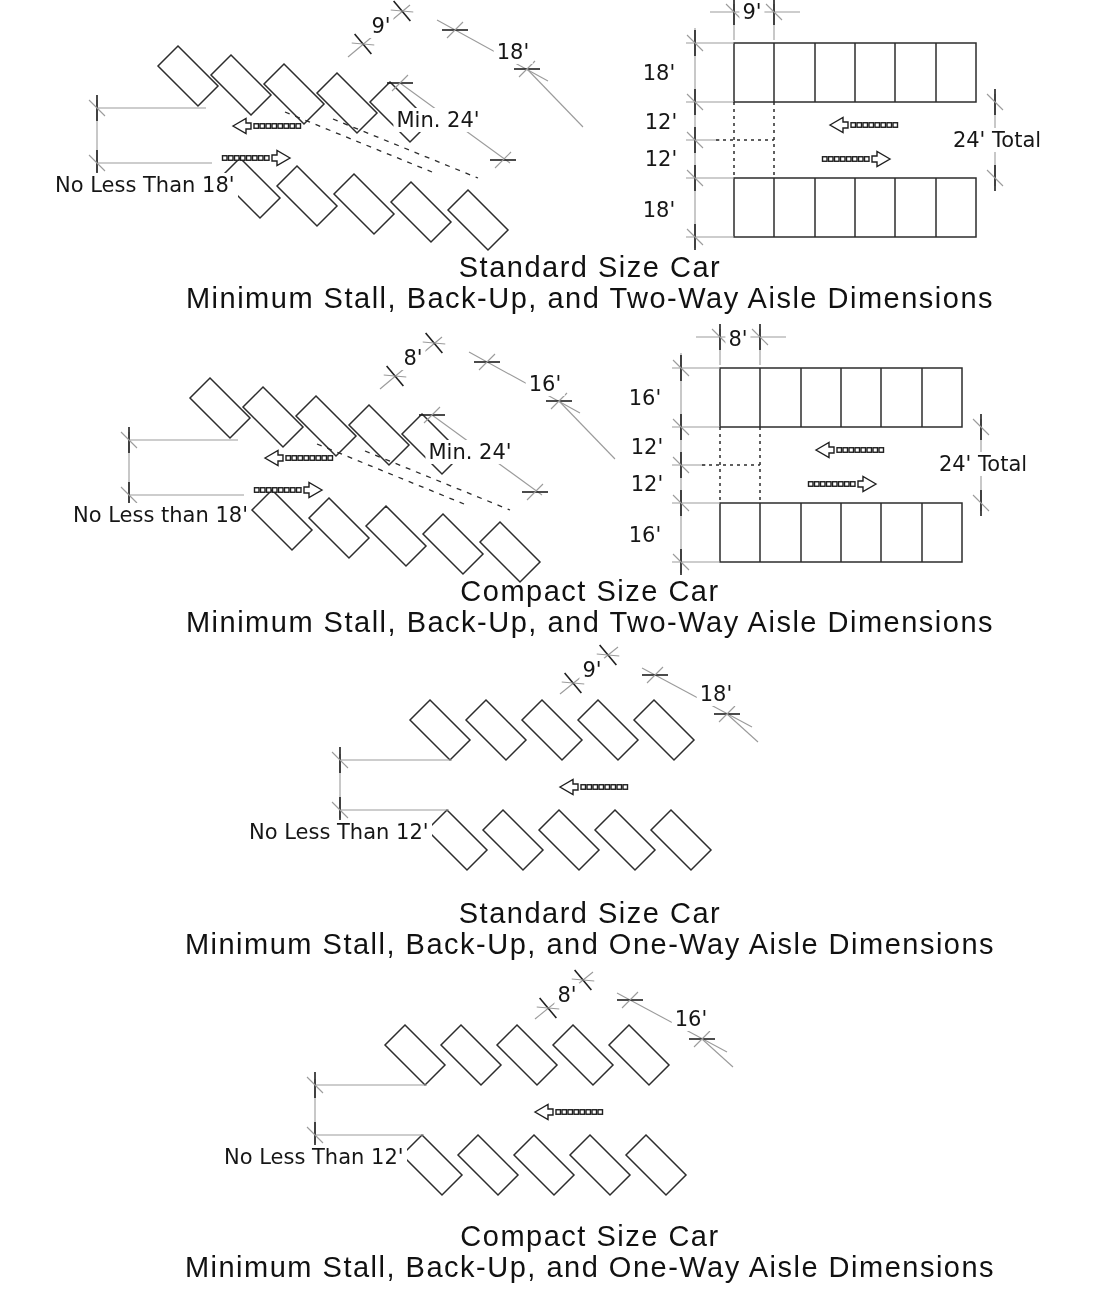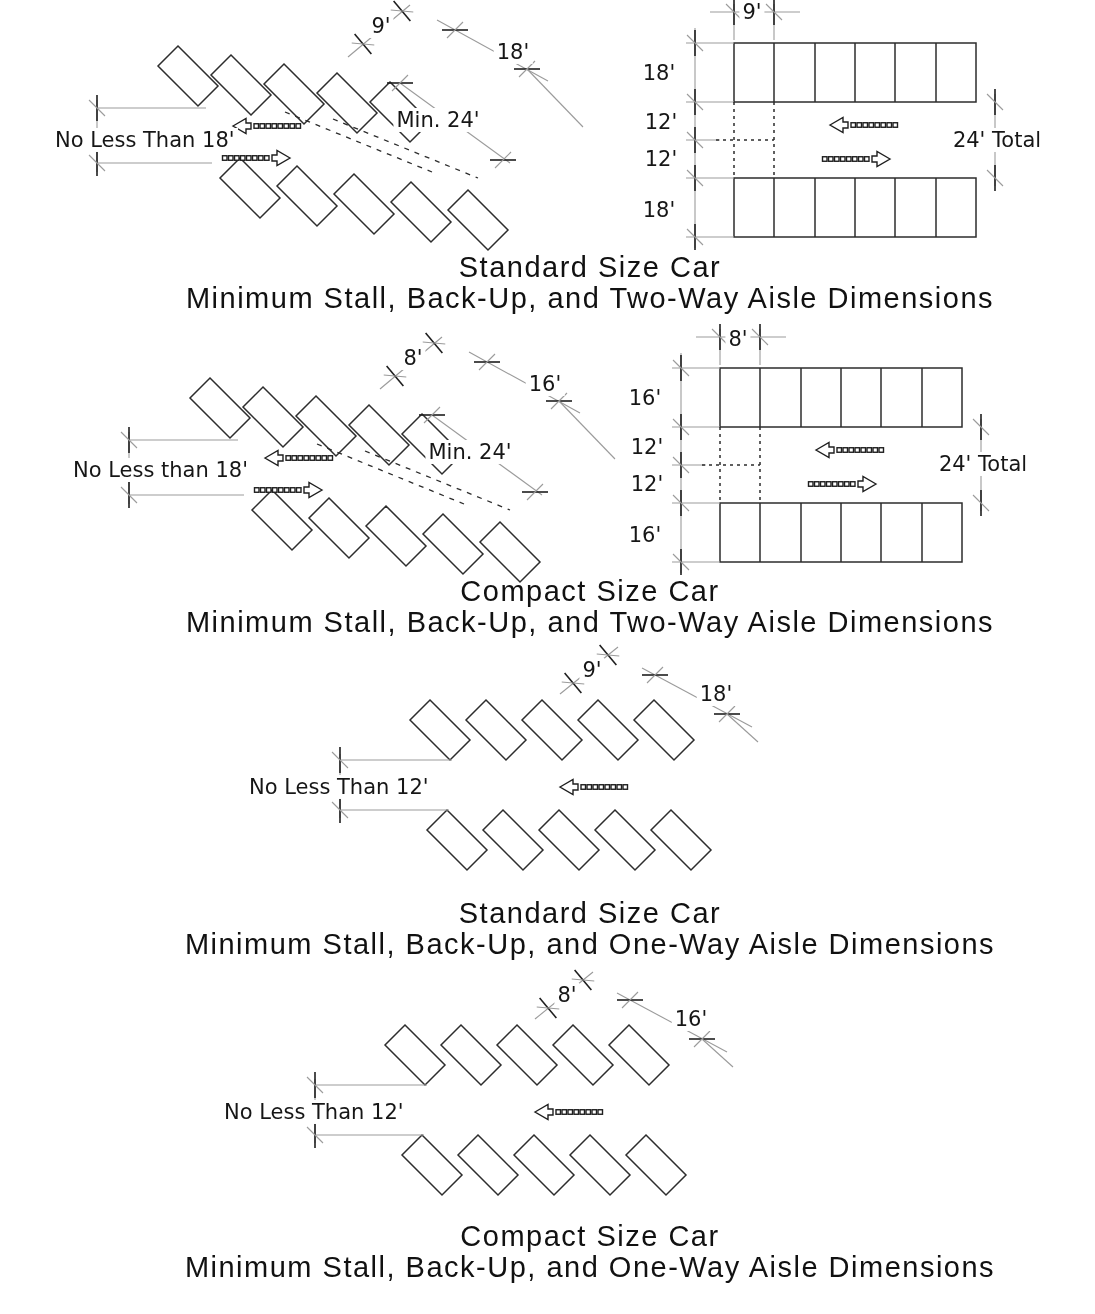--- a/index.html
+++ b/index.html
@@ -10,21 +10,21 @@
   .k{fill:none;stroke:#2d2d2d;stroke-width:1.5;}
   .tk{stroke:#1f1f1f;stroke-width:1.6;}
   .ds{stroke:#9b9b9b;stroke-width:1.1;fill:none;}
   .dash{fill:none;stroke:#2d2d2d;stroke-width:1.3;stroke-dasharray:5 6;}
   .dash2{fill:none;stroke:#2d2d2d;stroke-width:1.5;stroke-dasharray:3 4;}
   .aw{fill:#ffffff;stroke:#1f1f1f;stroke-width:1.4;}
   
   .dimlabel{position:absolute;background:#ffffff;color:#161616;font-size:21px;line-height:1.05;
             white-space:nowrap;padding:1px 3px;}
   .c{transform:translate(-50%,-50%);}
-  .l{transform:translate(0,-50%);}
+  .l{transform:translate(0,-50%);margin-top:45px;}
   
   .title{position:absolute;left:85px;right:0;text-align:center;color:#111;
          font-family:"Liberation Sans",sans-serif;}
   .title div{font-size:29px;letter-spacing:1.5px;line-height:31px;}
 </style>
 </head>
 <body>
 
 <div class="canvas">
 

